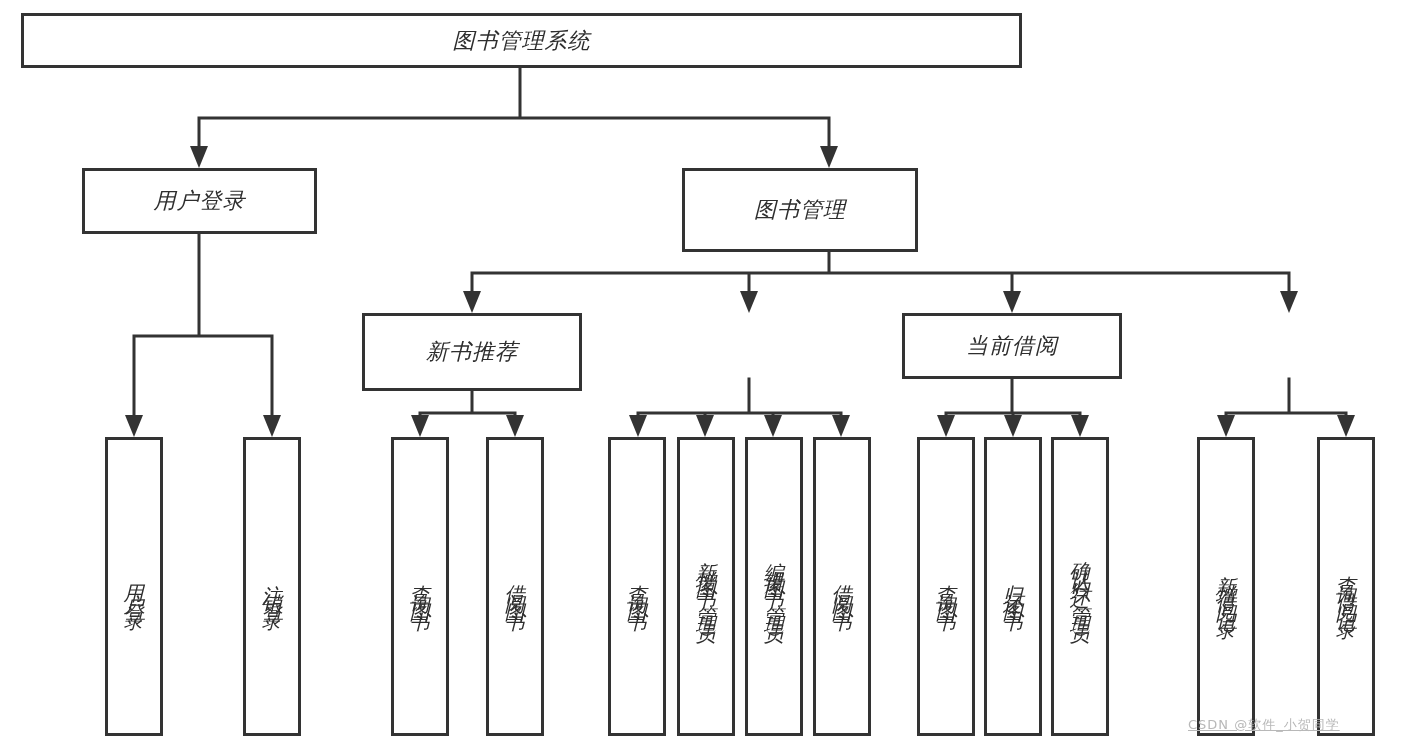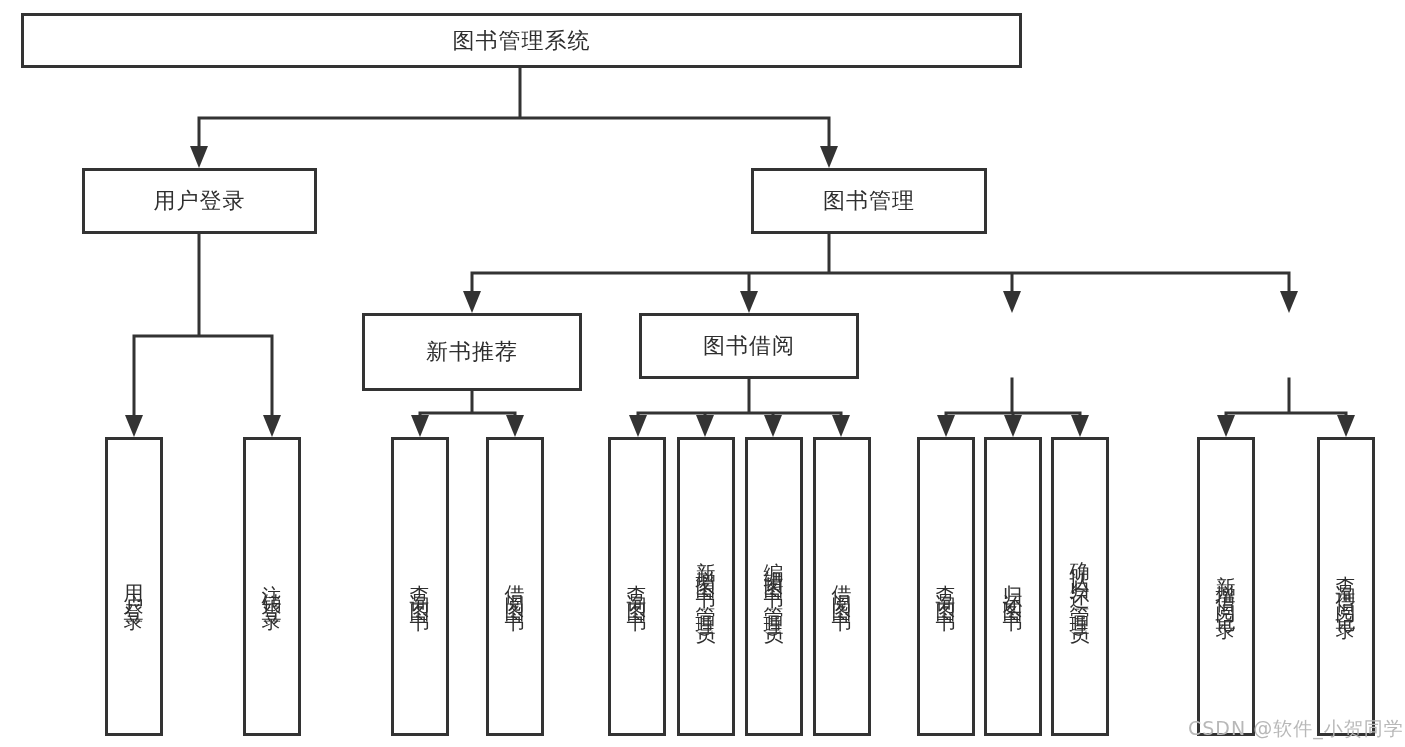--- a/index.html
+++ b/index.html
@@ -18,43 +18,45 @@
   }
   .connectors{position:absolute;left:0;top:0;width:1405px;height:747px;}
   .connectors path{stroke:var(--line);stroke-width:3;fill:none;stroke-linecap:square;}
   .connectors polygon{fill:var(--line);stroke:none;}
   .node{
     position:absolute;
     box-sizing:border-box;
     border:3px solid var(--line);
     background:#ffffff;
     color:var(--text);
+    font-style:italic;
   }
   .node.h{
     display:flex;align-items:center;justify-content:center;
     font-size:22px;
     letter-spacing:1px;
     white-space:nowrap;
   }
   .node.v{
     writing-mode:vertical-rl;
     text-orientation:mixed;
     text-align:center;
     font-size:20px;
     letter-spacing:9px;
     line-height:52px;
     padding:6px 0;
   }
   .watermark{
     position:absolute;
     left:1188px;top:716px;
-    font-size:19px;
+    font-size:13px;
     color:var(--wm);
     white-space:nowrap;
     letter-spacing:1px;
+    text-decoration:underline;
   }
 </style>
 </head>
 <body>
 
 <div class="canvas">
 
   <svg class="connectors" viewBox="0 0 1405 747" xmlns="http://www.w3.org/2000/svg">
 
     <path d="
@@ -111,24 +113,24 @@
       <polygon points="1004,415 1022,415 1013,437"></polygon>
       <polygon points="1071,415 1089,415 1080,437"></polygon>
       <polygon points="1217,415 1235,415 1226,437"></polygon>
       <polygon points="1337,415 1355,415 1346,437"></polygon>
     </g>
   </svg>
 
   <div class="node h" style="left:21px;top:13px;width:1001px;height:55px">图书管理系统</div>
 
   <div class="node h" style="left:82px;top:168px;width:235px;height:66px">用户登录</div>
-  <div class="node h" style="left:751px;top:168px;width:236px;height:66px">图书管理</div>
+  <div class="node h" style="left:682px;top:168px;width:236px;height:84px">图书管理</div>
 
   <div class="node h" style="left:362px;top:313px;width:220px;height:78px">新书推荐</div>
-  <div class="node h" style="left:639px;top:313px;width:220px;height:66px">图书借阅</div>
+  <div class="node h" style="left:902px;top:313px;width:220px;height:66px">当前借阅</div>
 
   <div class="node v" style="left:105px;top:437px;width:58px;height:299px">用户登录</div>
   <div class="node v" style="left:243px;top:437px;width:58px;height:299px">注销登录</div>
 
   <div class="node v" style="left:391px;top:437px;width:58px;height:299px">查询图书</div>
   <div class="node v" style="left:486px;top:437px;width:58px;height:299px">借阅图书</div>
 
   <div class="node v" style="left:608px;top:437px;width:58px;height:299px">查询图书</div>
   <div class="node v" style="left:677px;top:437px;width:58px;height:299px">新增图书（管理员）</div>
   <div class="node v" style="left:745px;top:437px;width:58px;height:299px">编辑图书（管理员）</div>

